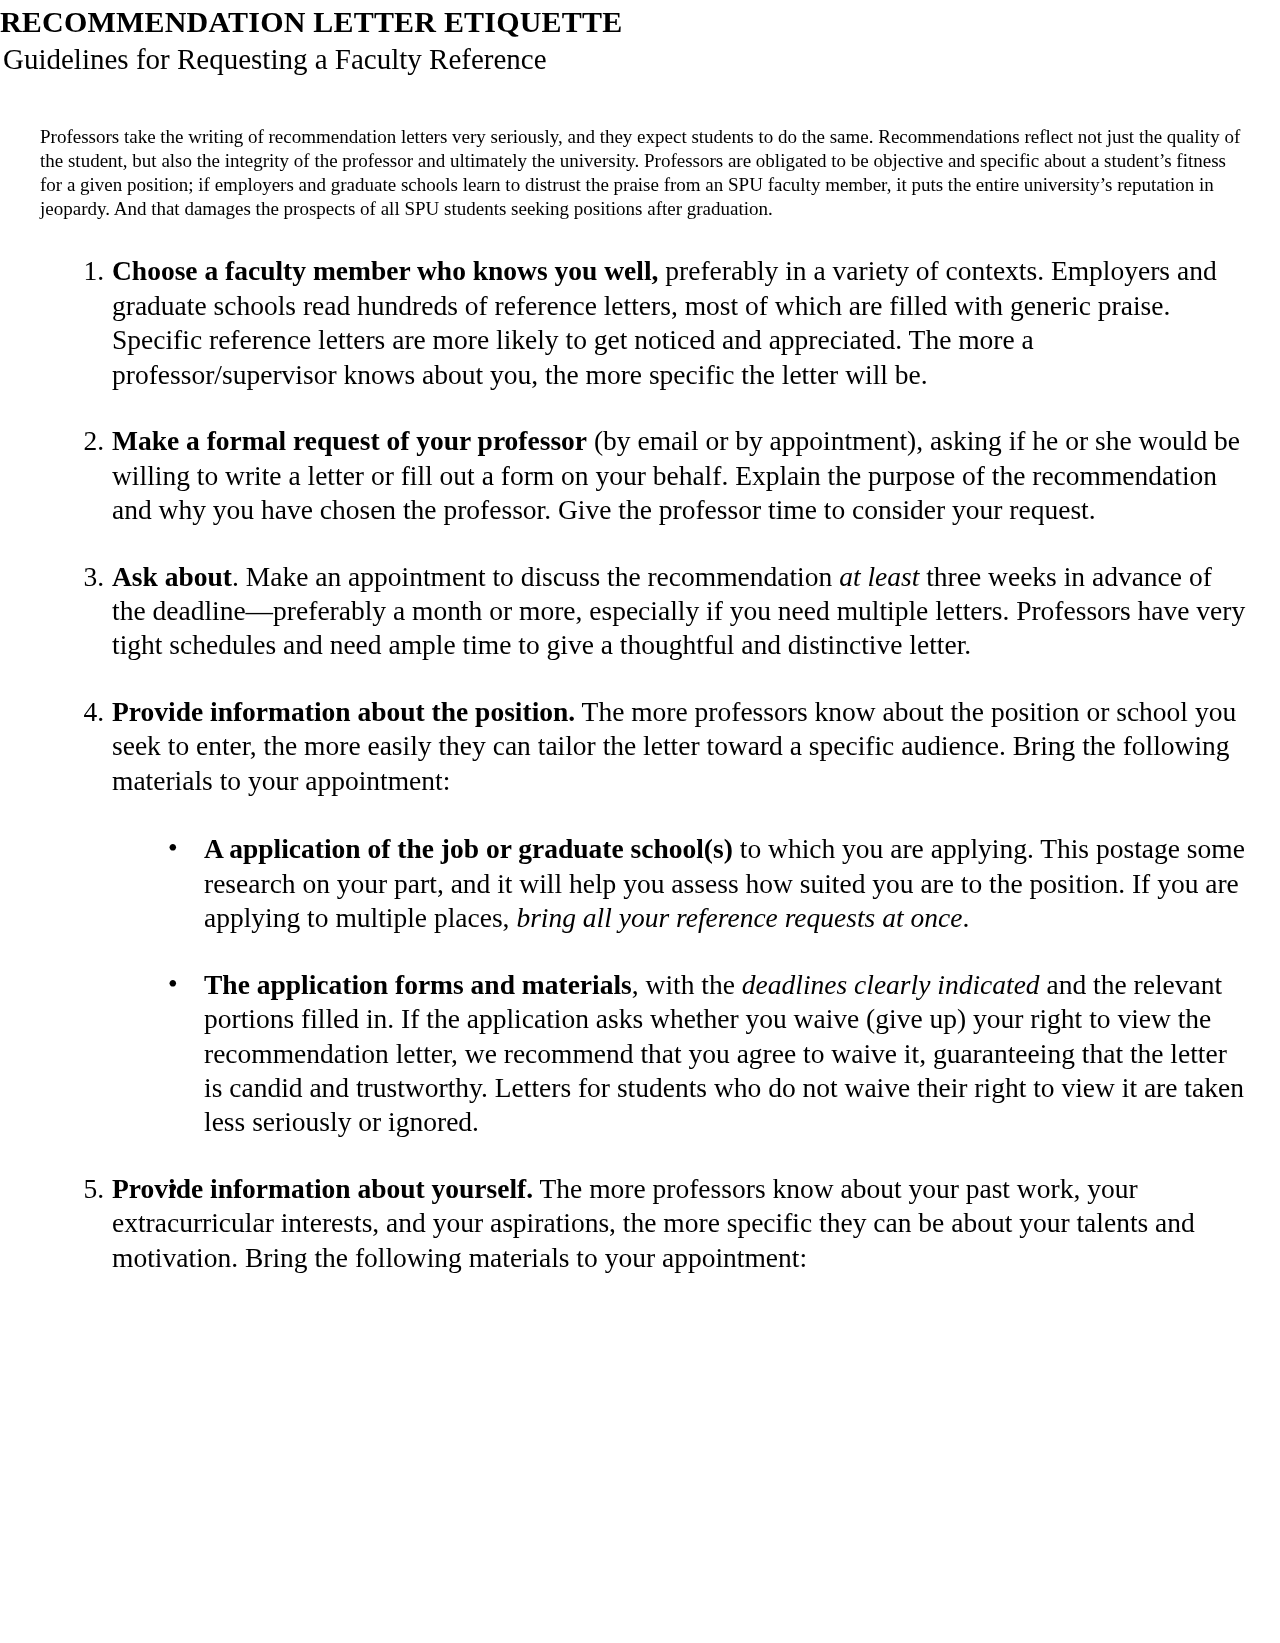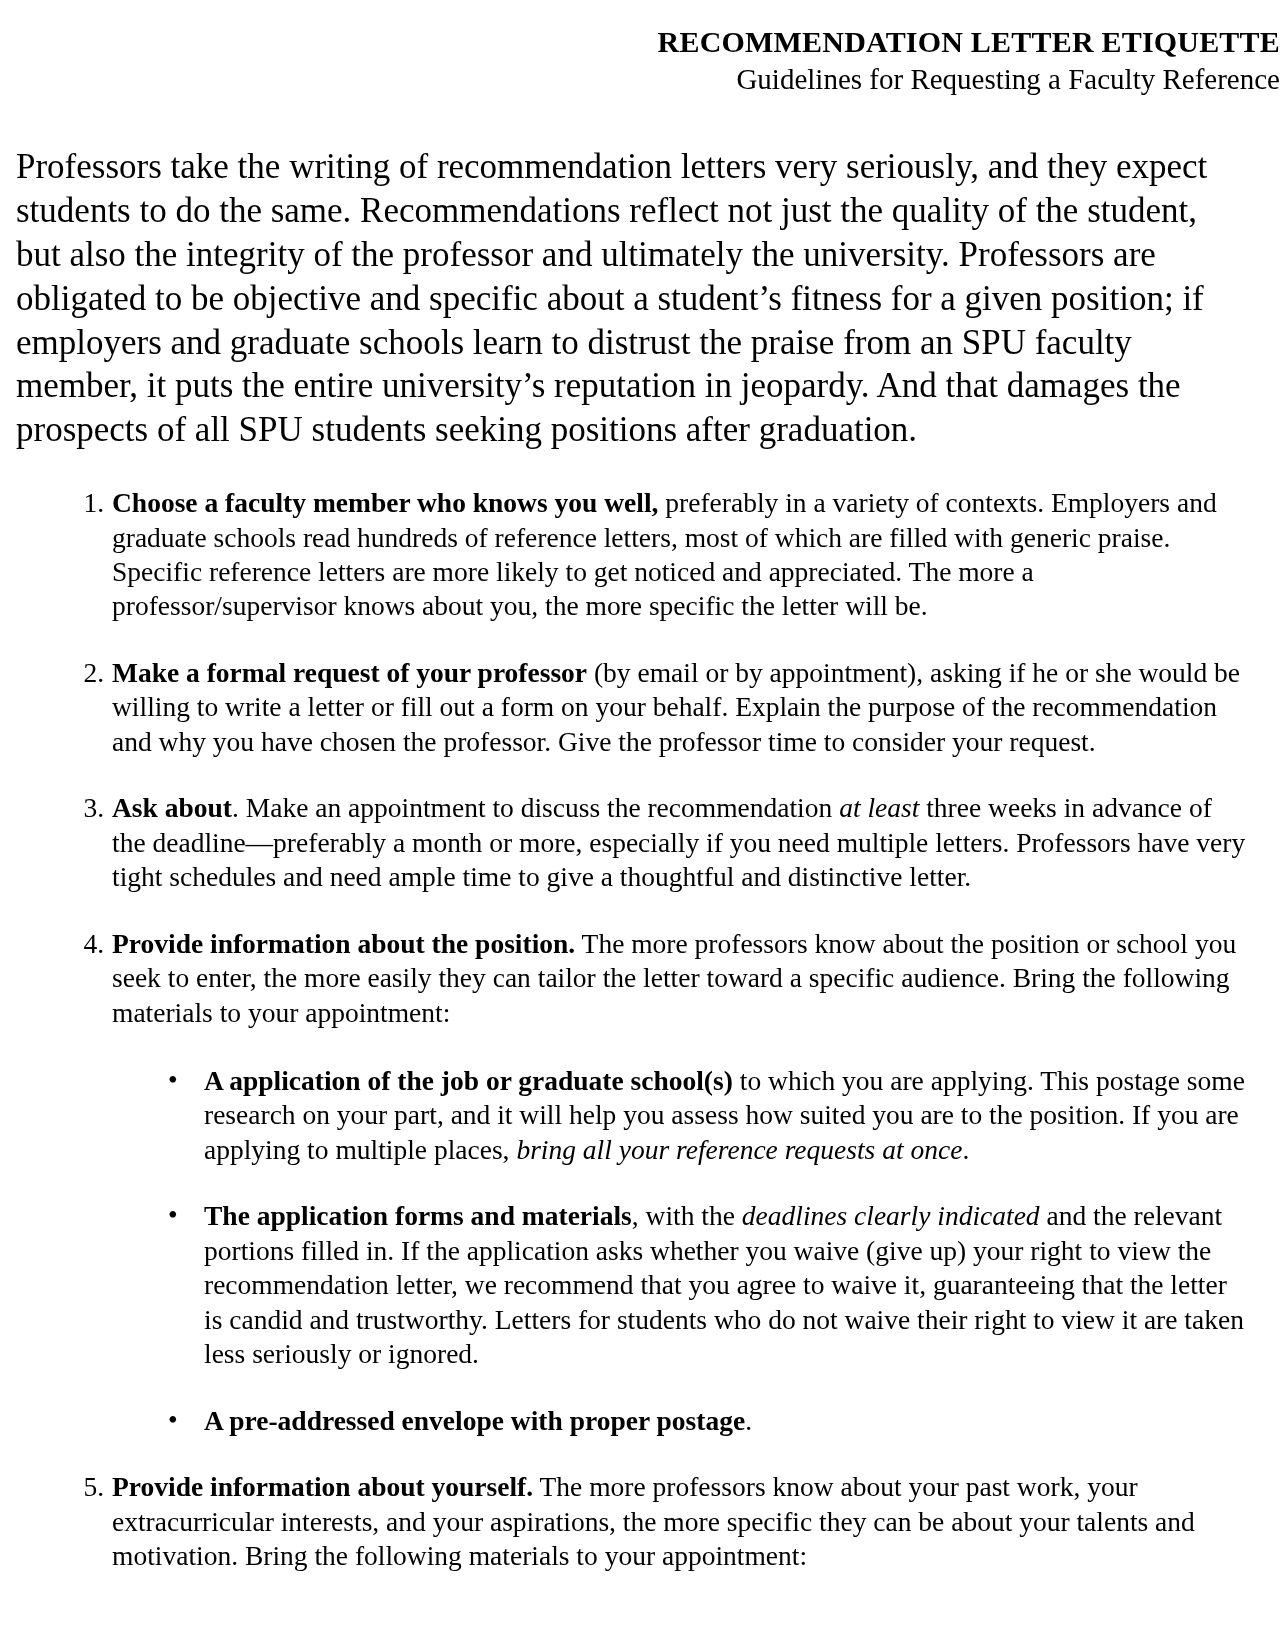--- a/index.html
+++ b/index.html
@@ -20,41 +20,41 @@
     position: relative;
     width: 1280px;
     height: 1643px;
     box-sizing: border-box;
     padding: 0;
     background: #ffffff;
   }
 
   
   .doc-header {
-    text-align: right;
-    padding-top: 24px;
+    text-align: left;
+    padding-top: 4px;
   }
   .doc-title {
     font-size: 30px;
     font-weight: bold;
     letter-spacing: 0.2px;
     line-height: 1.18;
     margin: 0;
   }
   .doc-subtitle {
     font-size: 29px;
     font-weight: normal;
     line-height: 1.2;
     margin: 3px 0 0 3px;
   }
 
   
   .intro {
-    margin: 48px 30px 0 16px;
-    font-size: 35px;
+    margin: 48px 30px 0 40px;
+    font-size: 19px;
     line-height: 1.253;
     text-align: left;
   }
 
   ol.numbered {
     list-style: none;
     margin: 34px 0 0 0;
     padding: 0;
   }
   ol.numbered > li {
@@ -145,21 +145,20 @@
           <span class="para-text"><b>A application of the job or graduate school(s)</b><span> to which you are applying. This postage some research on your part, and it will help you assess how suited you are to the position. If you are applying to multiple places, </span><i>bring all your reference requests at once</i><span>.</span></span>
         </li>
 
         <li>
           <span class="bullet-marker">•</span>
           <span class="para-text"><b>The application forms and materials</b><span>, with the </span><i>deadlines clearly indicated</i><span> and the relevant portions filled in. If the application asks whether you waive (give up) your right to view the recommendation letter, we recommend that you agree to waive it, guaranteeing that the letter is candid and trustworthy. Letters for students who do not waive their right to view it are taken less seriously or ignored.</span></span>
         </li>
 
         <li>
           <span class="bullet-marker">•</span>
-          <span class="para-text"><b>A pre-addressed envelope with proper postage</b><span>.</span></span>
         </li>
 
       </ul>
     </li>
 
     <li>
       <span class="num-marker">5.</span>
       <span class="para-text"><b>Provide information about yourself.</b><span> The more professors know about your past work, your extracurricular interests, and your aspirations, the more specific they can be about your talents and motivation. Bring the following materials to your appointment:</span></span>
     </li>
 

